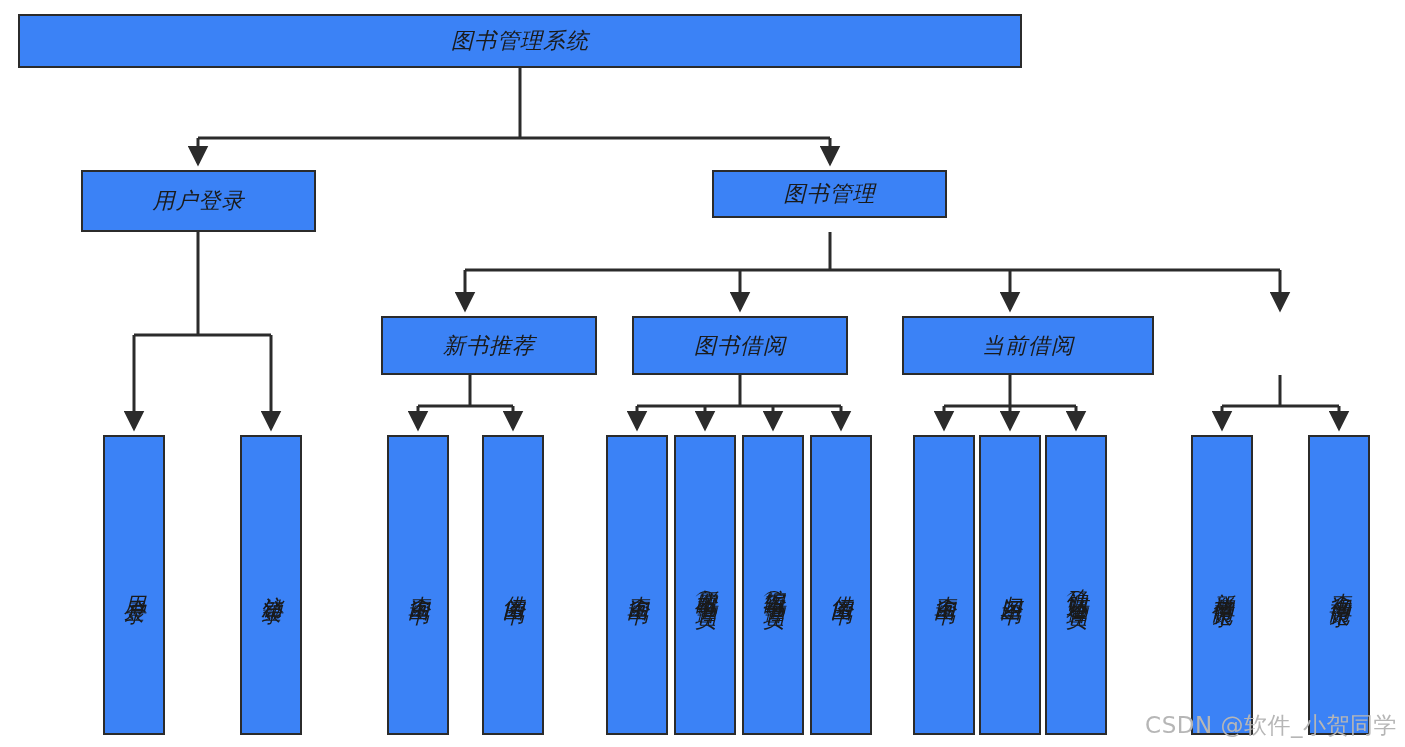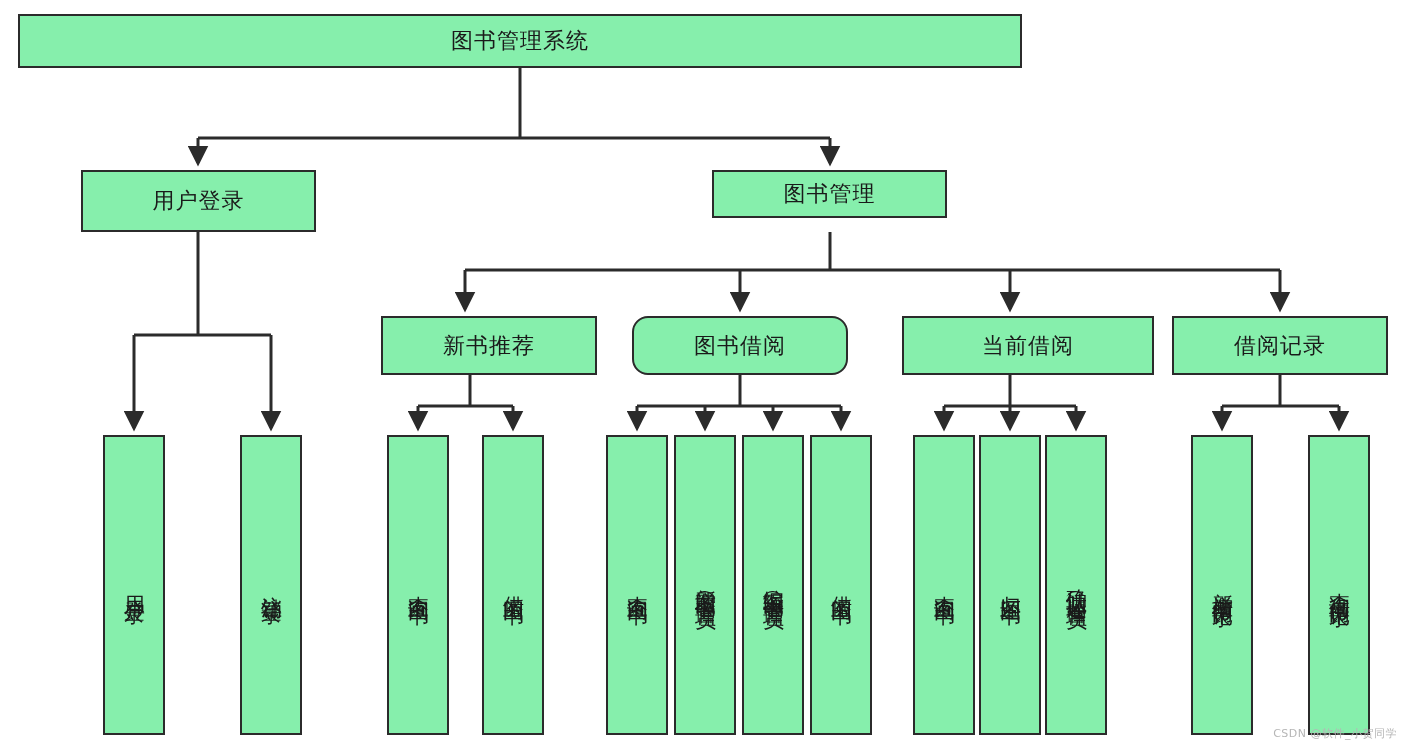--- a/index.html
+++ b/index.html
@@ -23,26 +23,27 @@
     left: 0;
     top: 0;
     width: 1405px;
     height: 747px;
     pointer-events: none;
   }
   .node {
     position: absolute;
     box-sizing: border-box;
     border: 2px solid #2b2b2b;
-    background: #86efac;
+    background: #3b82f6;
     display: flex;
     align-items: center;
     justify-content: center;
     color: #1a1a1a;
     z-index: 2;
+    font-style: italic;
   }
   .node-label {
     font-size: 22px;
     line-height: 1.15;
     letter-spacing: 1px;
     white-space: nowrap;
     color: #1a1a1a;
   }
   
   .node.vertical {
@@ -55,21 +56,21 @@
     font-size: 21px;
     line-height: 1.18;
     letter-spacing: 3px;
     white-space: normal;
     max-height: 268px;
   }
   .watermark {
     position: absolute;
     right: 8px;
     bottom: 6px;
-    font-size: 11px;
+    font-size: 23px;
     color: #b6b6b6;
     letter-spacing: 0.5px;
     white-space: nowrap;
     z-index: 3;
   }
 </style>
 </head>
 <body>
 
 <div id="canvas">
@@ -131,28 +132,25 @@
   <div class="node" style="left:81px; top:170px; width:235px; height:62px;">
     <span class="node-label">用户登录</span>
   </div>
   <div class="node" style="left:712px; top:170px; width:235px; height:48px;">
     <span class="node-label">图书管理</span>
   </div>
 
   <div class="node" style="left:362px; top:316px; width:216px; height:59px;margin-left:19px;">
     <span class="node-label">新书推荐</span>
   </div>
-  <div class="node" style="left:632px; top:316px; width:216px; height:59px;border-radius:16px;">
+  <div class="node" style="left:632px; top:316px; width:216px; height:59px;">
     <span class="node-label">图书借阅</span>
   </div>
   <div class="node" style="left:902px; top:316px; width:252px; height:59px;">
     <span class="node-label">当前借阅</span>
-  </div>
-  <div class="node" style="left:1172px; top:316px; width:216px; height:59px;">
-    <span class="node-label">借阅记录</span>
   </div>
 
   <div class="node vertical" style="left:103px; top:435px; width:62px; height:300px;">
     <span class="node-label">用户登录</span>
   </div>
   <div class="node vertical" style="left:240px; top:435px; width:62px; height:300px;">
     <span class="node-label">注销登录</span>
   </div>
 
   <div class="node vertical" style="left:387px; top:435px; width:62px; height:300px;">

